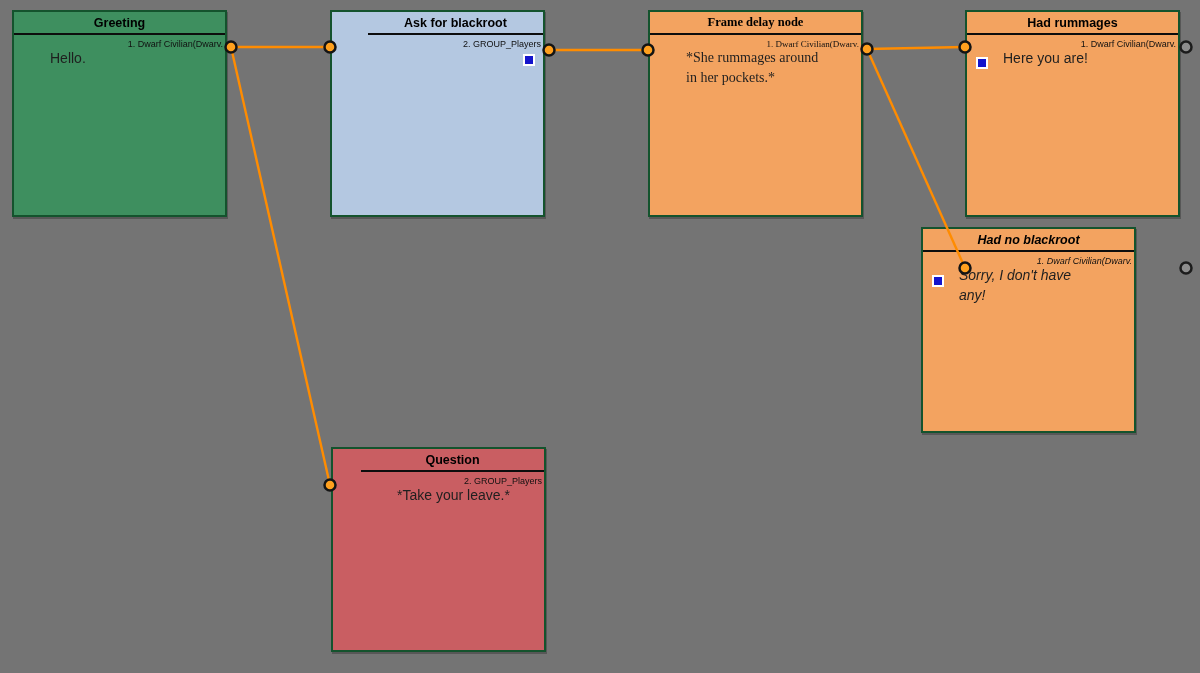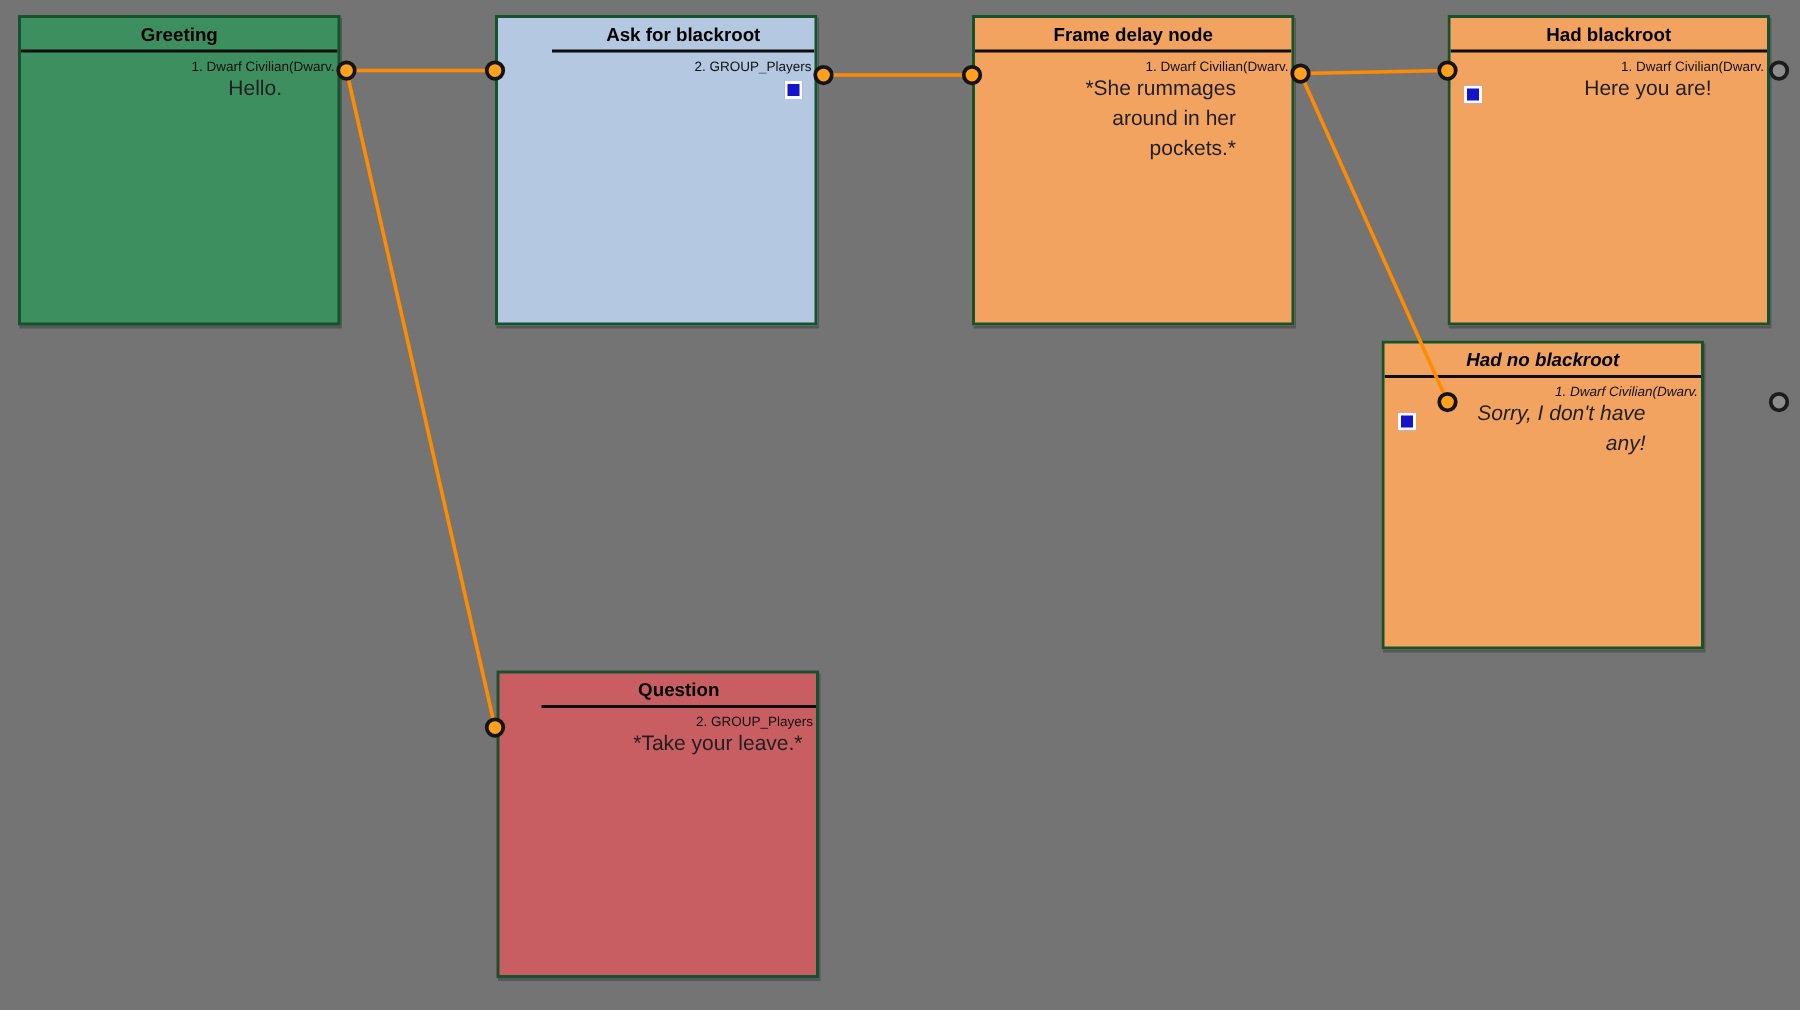--- a/index.html
+++ b/index.html
@@ -52,21 +52,20 @@
     overflow: hidden;
   }
   .body-text {
     position: absolute;
     top: 13px;
     left: 36px;
     width: 138px;
     font-size: 14px;
     line-height: 20px;
     color: #1f1f1f;
-    text-align: right;
   }
   .node-green  { background: #3e8f5f; }
   .node-blue   { background: #b4c8e1; }
   .node-orange { background: #f3a360; }
   .node-red    { background: #c95e62; }
 
   .marker {
     position: absolute;
     width: 8px;
     height: 8px;
@@ -77,21 +76,21 @@
   #edge-layer {
     position: absolute;
     left: 0;
     top: 0;
     pointer-events: none;
   }
 
   
   #n-greeting { left: 12px;  top: 10px;  }
   #n-ask      { left: 330px; top: 10px; padding-left: 36px;  }
-  #n-frame    { left: 648px; top: 10px;  }
+  #n-frame    { left: 648px; top: 10px; font-family: Liberation Serif, serif;  }
   #n-had      { left: 965px; top: 10px;  }
   #n-hadno    { left: 921px; top: 227px; height: 206px; font-style: italic; }
   #n-question { left: 331px; top: 447px; height: 205px; padding-left: 28px; }
 </style>
 </head>
 <body>
 
 <div id="canvas">
 
   <div class="node node-green" id="n-greeting">
@@ -112,21 +111,21 @@
 
   <div class="node node-orange" id="n-frame">
     <div class="node-header">Frame delay node</div>
     <div class="node-body">
       <div class="speaker">1. Dwarf Civilian(Dwarv.</div>
       <div class="body-text">*She rummages around in her pockets.*</div>
     </div>
   </div>
 
   <div class="node node-orange" id="n-had">
-    <div class="node-header">Had blackroot</div>
+    <div class="node-header">Had rummages</div>
     <div class="node-body">
       <div class="speaker">1. Dwarf Civilian(Dwarv.</div>
       <div class="body-text">Here you are!</div>
     </div>
     <span class="marker" style="left:9px; top:45px;"></span>
   </div>
 
   <div class="node node-orange" id="n-hadno">
     <div class="node-header">Had no blackroot</div>
     <div class="node-body">

